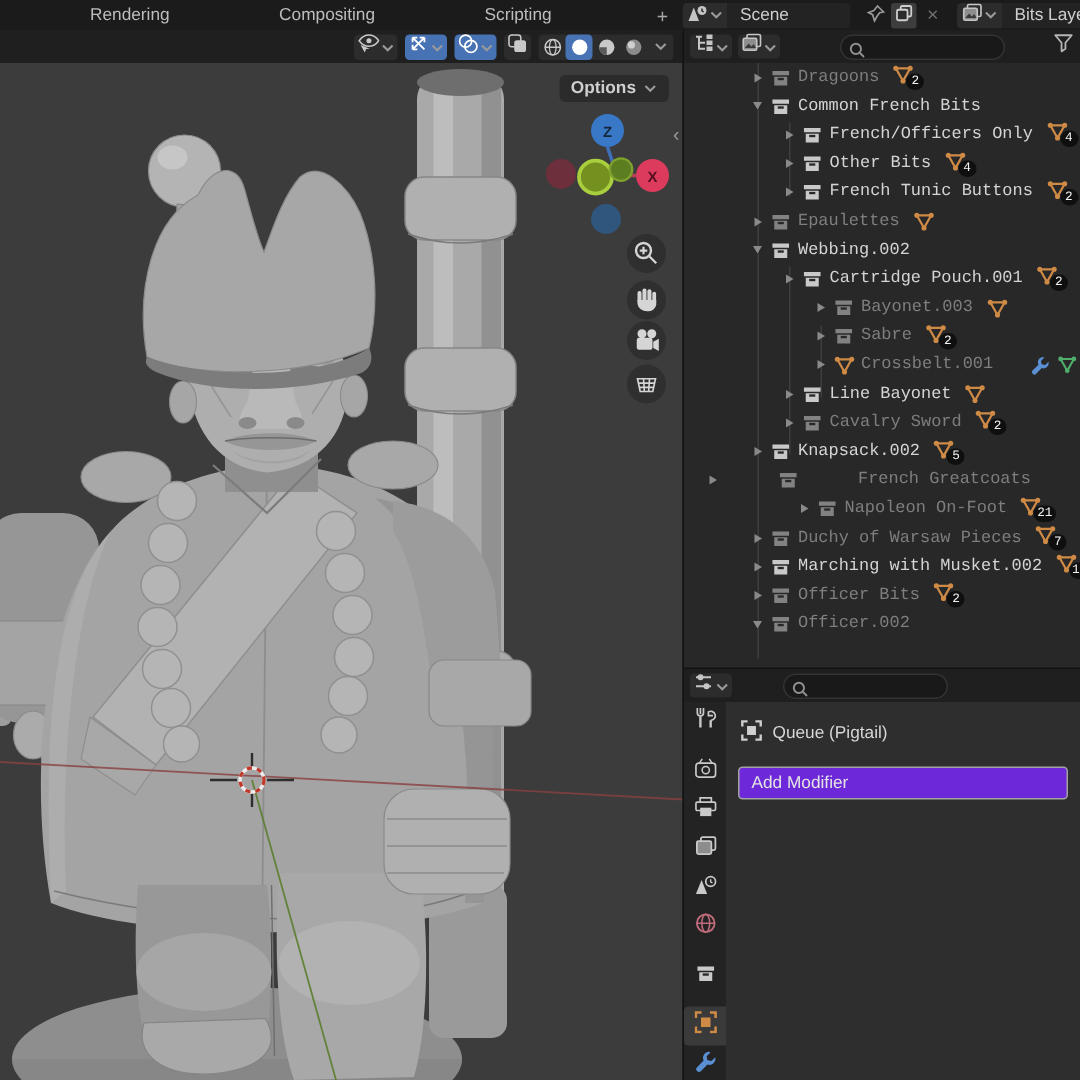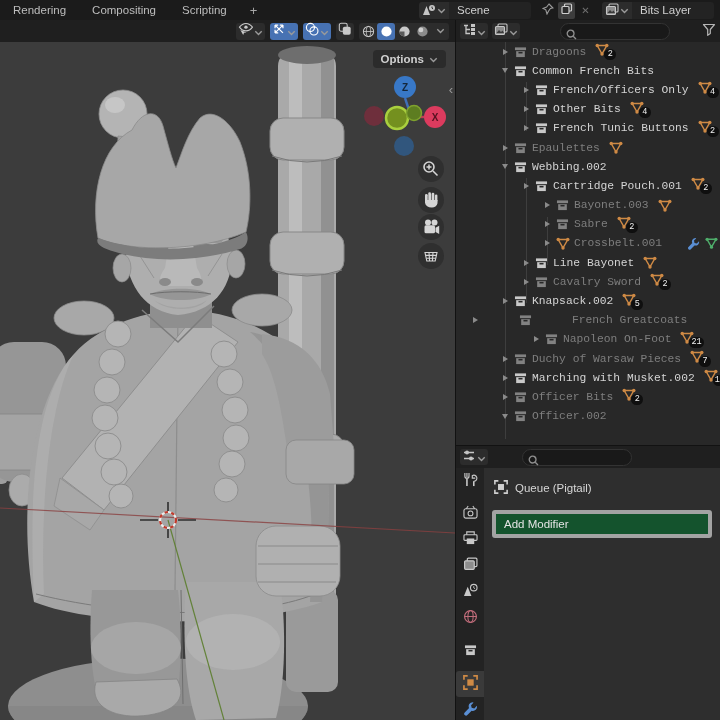--- a/index.html
+++ b/index.html
@@ -2,21 +2,21 @@
 <html><head>
 <meta charset="utf-8">
 <style>
   html,body{margin:0;padding:0;background:#111;}
   .app{position:relative;width:720px;height:720px;background:#1b1b1b;
        font-family:"Liberation Sans","DejaVu Sans",sans-serif;color:#c8c8c8;
        overflow:hidden;-webkit-font-smoothing:antialiased;}
   
   .topbar{position:absolute;left:0;top:0;width:720px;height:20px;background:#1b1b1b;
           display:flex;align-items:center;font-size:11.5px;color:#bdbdbd;}
-  .tb-tab{padding:0 13px;height:20px;display:flex;align-items:center;cursor:default;}
+  .tb-tab{padding:0 13px;height:20px;display:flex;align-items:center;cursor:default;margin-left:47px;}
   .tb-add{padding:0 10px;font-size:13px;color:#a8a8a8;}
   .tb-right{margin-left:auto;display:flex;align-items:center;gap:8px;padding-right:6px;}
   .selector{display:flex;align-items:center;height:17px;border-radius:3px;overflow:hidden;}
   .sel-icon{background:#2c2c2c;height:17px;display:flex;align-items:center;padding:0 3px;gap:1px;}
   .sel-label{background:#232323;height:17px;display:flex;align-items:center;padding:0 8px;min-width:66px;color:#cfcfcf;}
   .sel-extra{display:flex;align-items:center;gap:2px;}
   .mini-btn{width:17px;height:17px;display:flex;align-items:center;justify-content:center;border-radius:2px;}
   .mini-btn.lit{background:#3d3d3d;}
   .x-dim{color:#6f6f6f;font-size:10px;}
   
@@ -55,21 +55,21 @@
        color:#f0f0f0;padding:0 2px;margin-left:-5px;margin-top:6px;}
   
   .props{position:absolute;left:456px;top:446px;width:264px;height:274px;background:#2e2e2e;}
   .pr-header{position:absolute;left:0;top:0;width:100%;height:22px;background:#1f1f1f;display:flex;align-items:center;gap:6px;padding:0 4px;box-sizing:border-box;}
   .pr-nav{position:absolute;left:0;top:22px;width:28px;height:252px;background:#232323;overflow:hidden;}
   .pr-tab{width:28px;height:26px;display:flex;align-items:center;justify-content:center;}
   .pr-tab.active{background:#3a3a3a;border-radius:3px 0 0 3px;}
   .pr-tab.gap{margin-top:7px;}
   .pr-main{position:absolute;left:28px;top:22px;width:236px;height:252px;background:#2e2e2e;}
   .crumb{display:flex;align-items:center;gap:7px;padding:12px 0 0 10px;font-size:11.5px;color:#d6d6d6;}
-  .addmod{margin:14px 8px 0 8px;height:20px;background:#14532d;border:4px solid #a3a3a3;border-radius:3px;
+  .addmod{margin:14px 8px 0 8px;height:20px;background:#6d28d9;border:1px solid #a3a3a3;border-radius:3px;
           display:flex;align-items:center;padding-left:8px;font-size:11.5px;color:#e4e4e4;}
   .divider-v{position:absolute;left:455px;top:20px;width:1px;height:700px;background:#121212;}
   .divider-h{position:absolute;left:456px;top:445px;width:264px;height:1px;background:#121212;}
   .ebtn{display:flex;align-items:center;background:#2c2c2c;border-radius:3px;height:16px;padding:0 2px;gap:1px;}
 </style>
 </head>
 <body>
 
 <div class="app">
 

